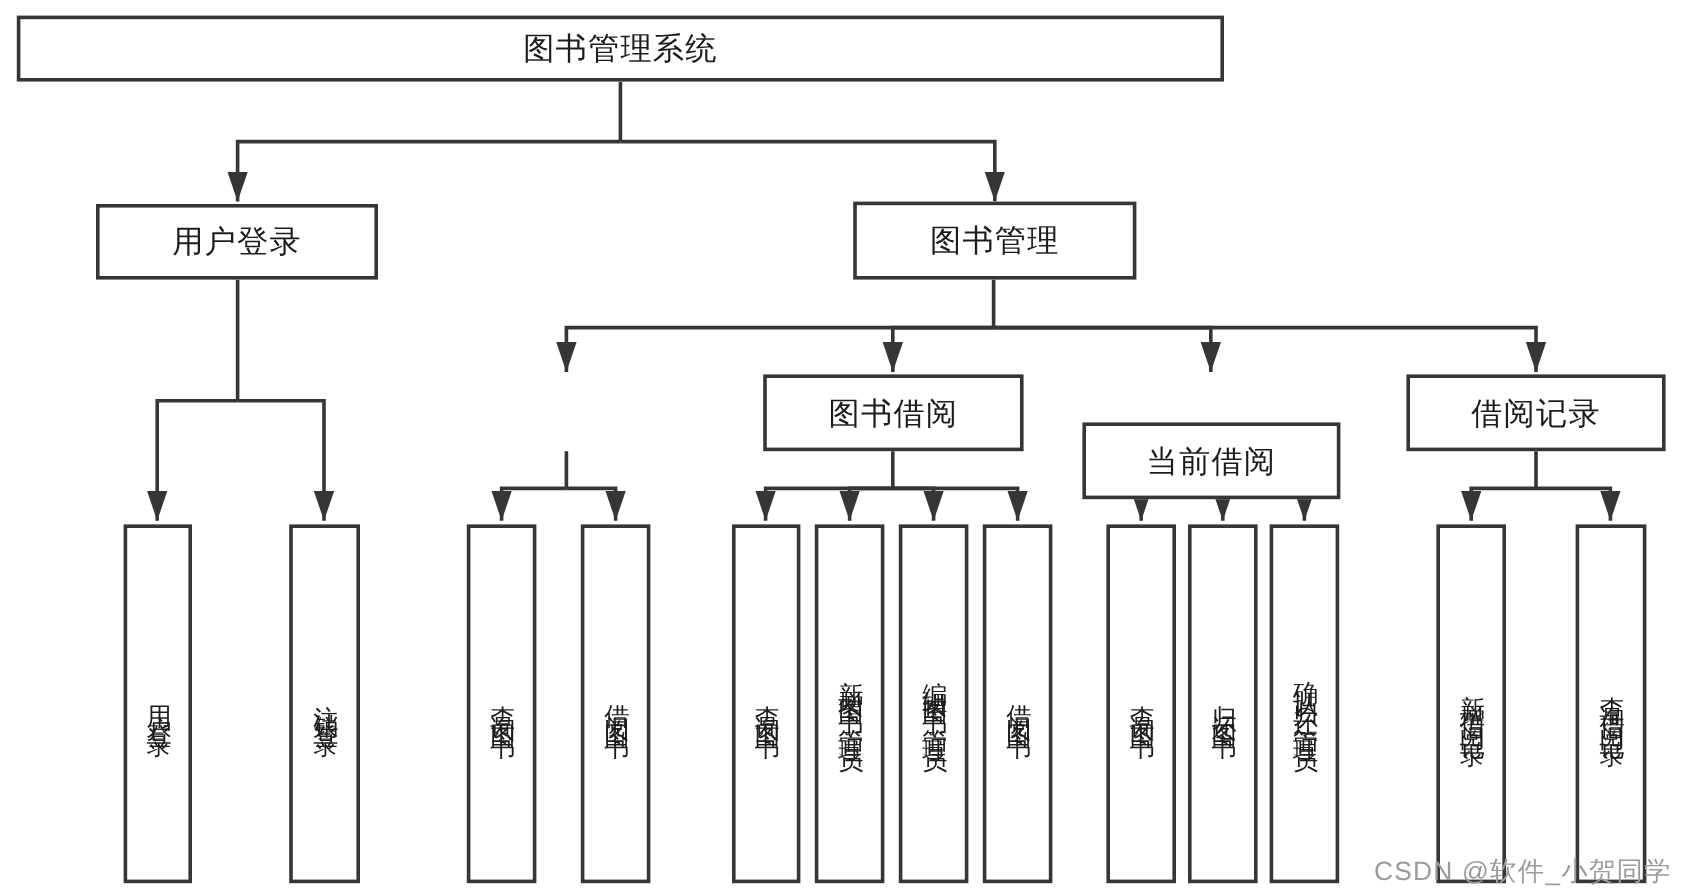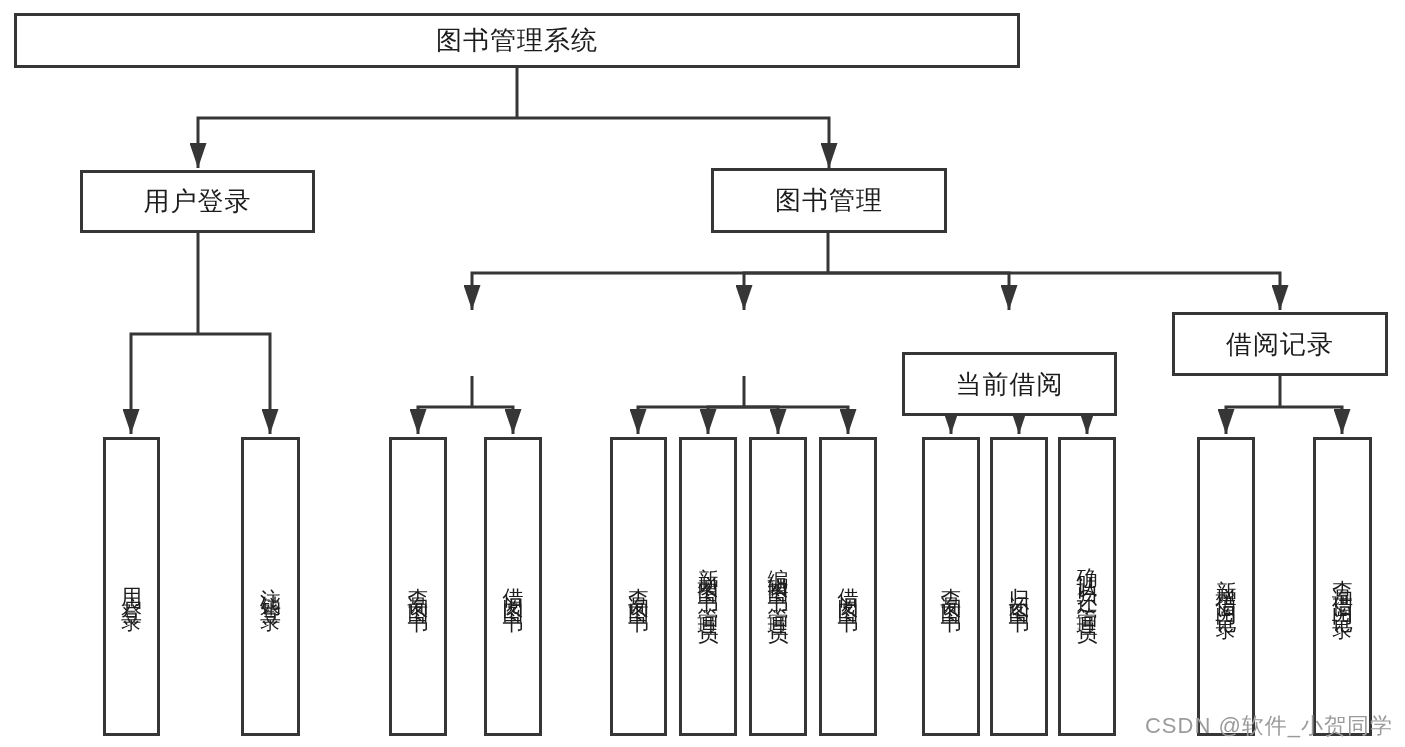--- a/index.html
+++ b/index.html
@@ -110,20 +110,21 @@
       <path class="c" d="M1280 407 H1226 V434" marker-end="url(#arrowhead)"></path>
       <path class="c" d="M1280 407 H1342 V434" marker-end="url(#arrowhead)"></path>
     </g>
   </svg>
 
   <div class="box" style="left:14px; top:13px; width:1006px; height:55px;">图书管理系统</div>
 
   <div class="box" style="left:80px; top:170px; width:235px; height:63px;">用户登录</div>
   <div class="box" style="left:711px; top:168px; width:236px; height:65px;">图书管理</div>
 
+  <div class="box" style="left:636px; top:312px; width:217px; height:64px;">图书借阅</div>
   <div class="box" style="left:902px; top:312px; width:215px; height:64px;margin-top:40px;">当前借阅</div>
   <div class="box" style="left:1172px; top:312px; width:216px; height:64px;">借阅记录</div>
 
   <div class="box leaf" style="left:103px; top:437px; width:57px; height:299px;">用户登录</div>
   <div class="box leaf" style="left:241px; top:437px; width:59px; height:299px;">注销登录</div>
 
   <div class="box leaf" style="left:389px; top:437px; width:58px; height:299px;">查询图书</div>
   <div class="box leaf" style="left:484px; top:437px; width:58px; height:299px;">借阅图书</div>
 
   <div class="box leaf" style="left:610px; top:437px; width:57px; height:299px;">查询图书</div>

